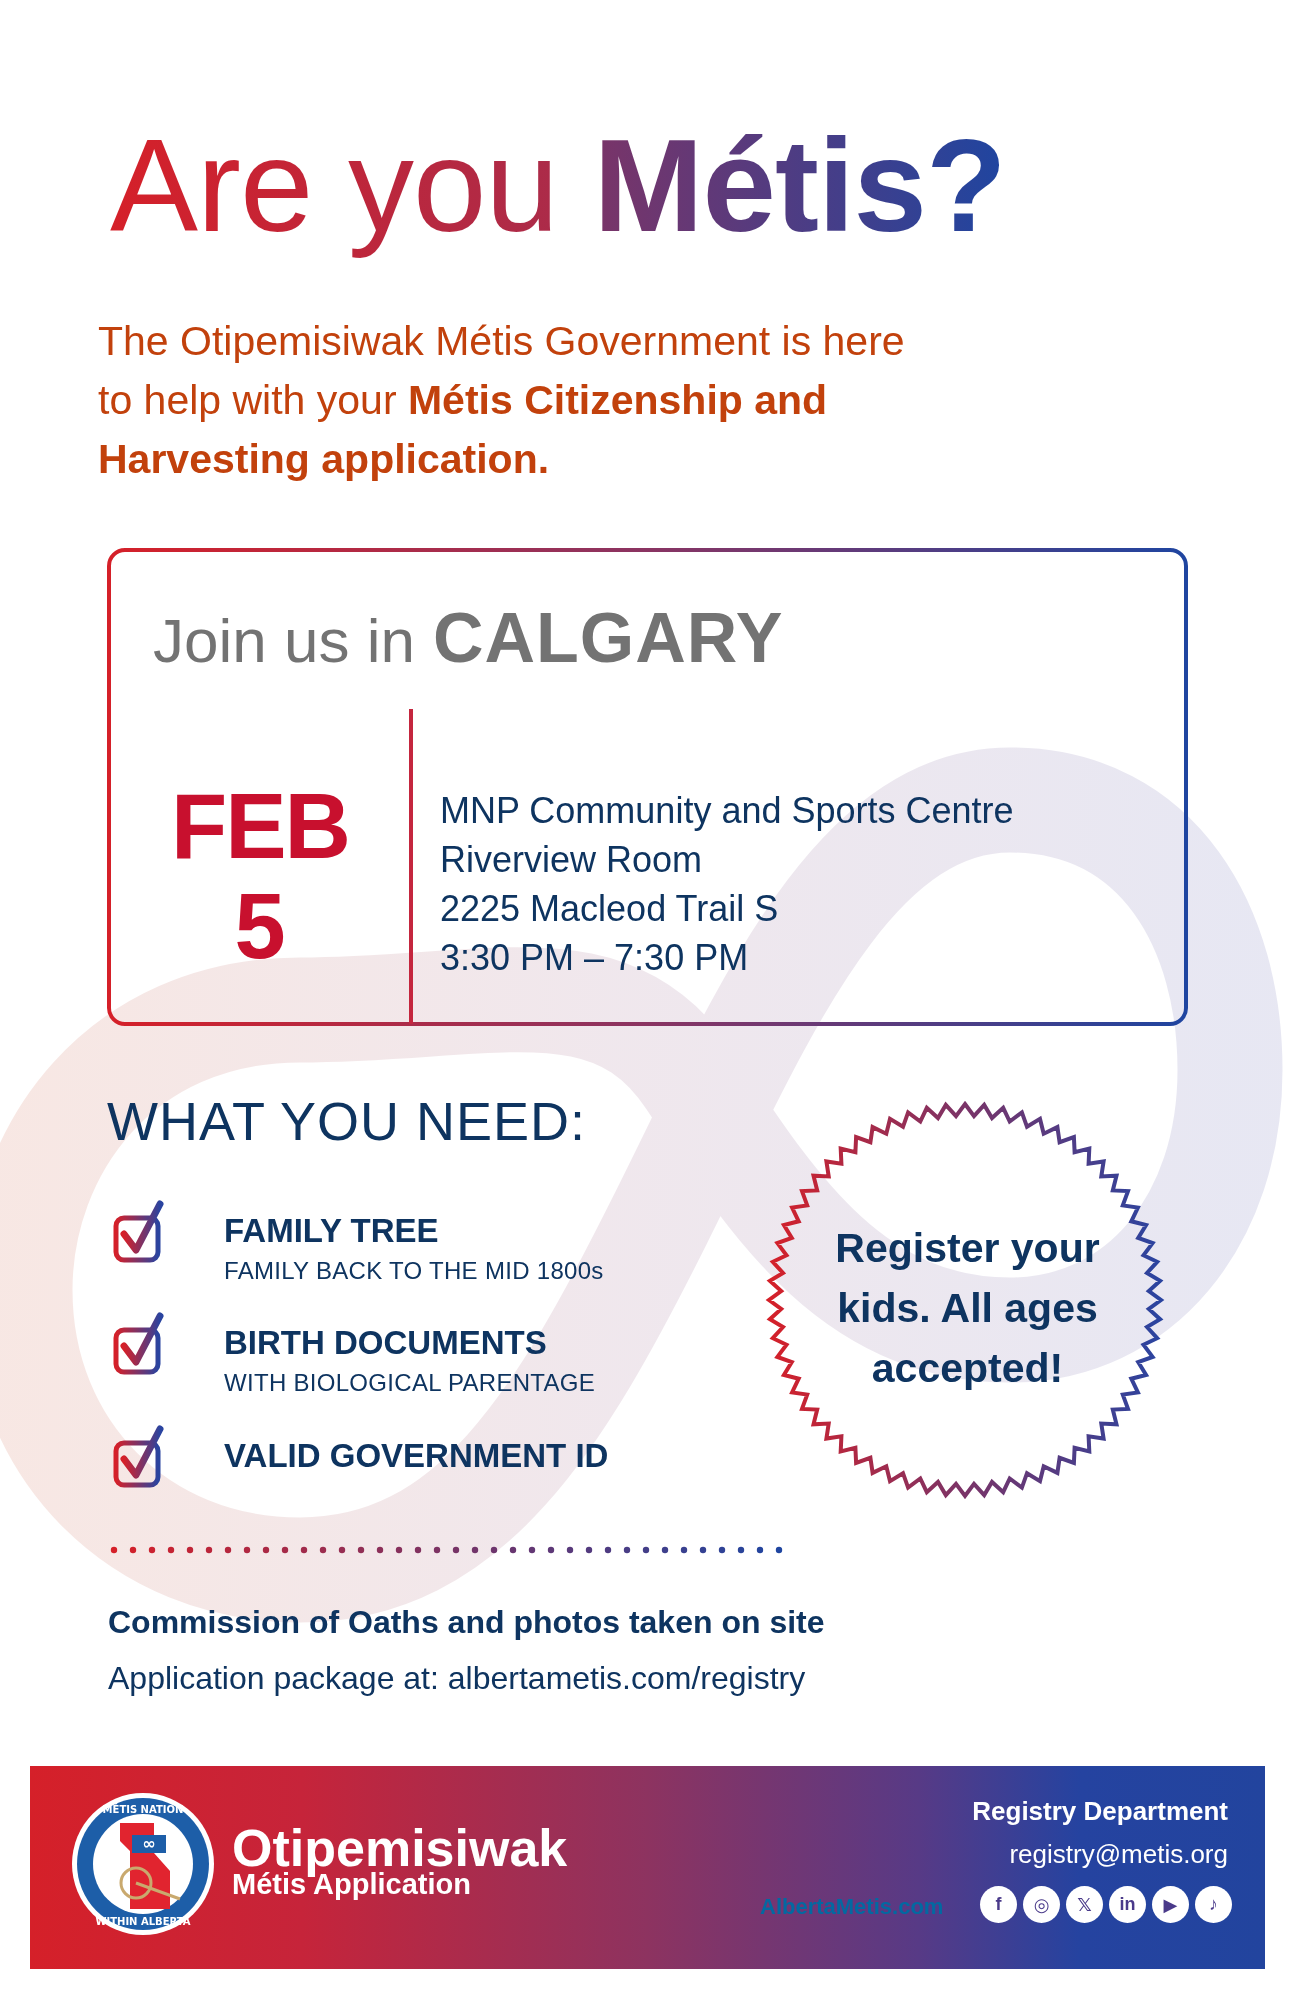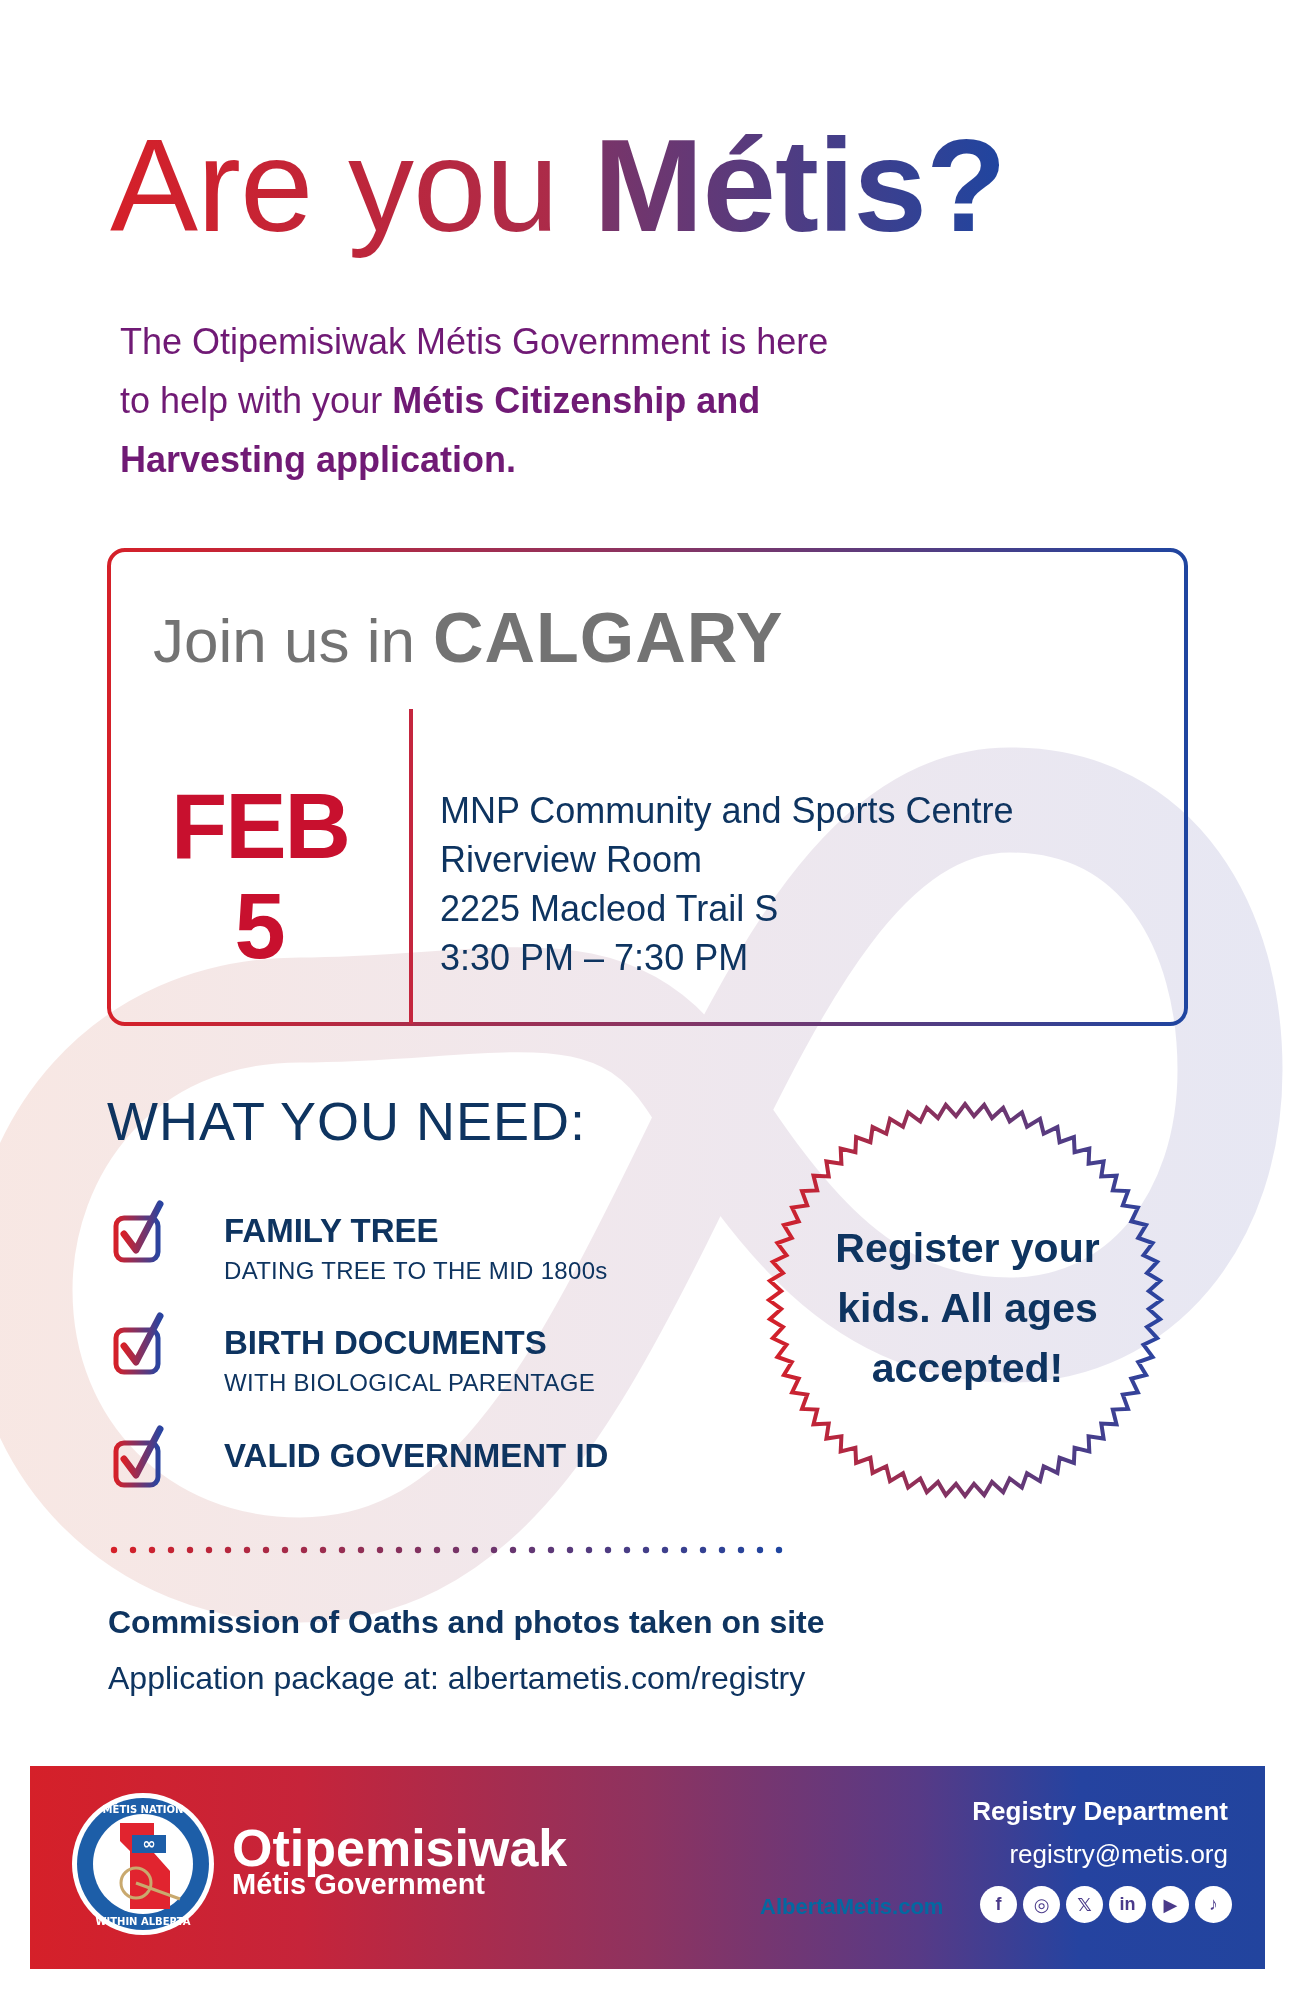--- a/index.html
+++ b/index.html
@@ -2,21 +2,21 @@
 <html><head>
 <meta charset="utf-8">
 <style>
   html,body{margin:0;padding:0;}
   body{width:1294px;height:2000px;position:relative;overflow:hidden;background:#ffffff;font-family:"Liberation Sans","DejaVu Sans",sans-serif;color:#0e3460;}
   .bg-infinity{position:absolute;left:0;top:0;width:1294px;height:2000px;z-index:0;}
   .abs{position:absolute;z-index:1;}
   .title{left:110px;top:120px;font-size:132px;line-height:1;white-space:nowrap;letter-spacing:-1px;}
   .title .light{font-weight:400;background:linear-gradient(90deg,#d52029 0%,#a82c4c 100%);-webkit-background-clip:text;background-clip:text;color:transparent;}
   .title .bold{font-weight:700;background:linear-gradient(90deg,#7a3468 0%,#1f45a0 100%);-webkit-background-clip:text;background-clip:text;color:transparent;}
-  .intro{left:120px;top:312px;width:1050px;font-size:36px;line-height:59px;color:#701a75;}
+  .intro{left:98px;top:312px;width:1050px;font-size:41px;line-height:59px;color:#c2410c;}
   .intro b{font-weight:700;}
   .join{left:153px;top:598px;font-size:62px;white-space:nowrap;color:#737373;}
   .join .city{font-weight:700;font-size:70px;margin-left:18px;letter-spacing:1px;}
   .date{left:130px;top:780px;width:260px;text-align:center;color:#c8102e;font-weight:700;line-height:1;}
   .date .mon{font-size:92px;letter-spacing:-2px;display:block;}
   .date .day{font-size:92px;display:block;margin-top:8px;}
   .venue{left:440px;top:786px;font-size:36px;line-height:49px;color:#0e3460;}
   .venue div{white-space:nowrap;}
   .need-h{left:107px;top:1090px;font-size:54px;font-weight:400;white-space:nowrap;letter-spacing:1px;}
   .checklist{left:112px;top:1200px;}
@@ -100,21 +100,21 @@
       <defs>
           <linearGradient id="cg1" x1="0" y1="0" x2="1" y2="0">
             <stop offset="0" stop-color="#d52029"></stop>
             <stop offset="1" stop-color="#2a44a0"></stop>
           </linearGradient>
         </defs>
       <rect x="4" y="18" width="42" height="42" rx="8" fill="none" stroke="url(#cg1)" stroke-width="5"></rect>
       <path d="M12 34 L24 50 L48 4" fill="none" stroke="url(#cg1)" stroke-width="7" stroke-linecap="round" stroke-linejoin="round"></path>
     </svg>
     <div class="check-title">FAMILY TREE</div>
-    <div class="check-sub">DATING TREE TO THE MID 1800s</div>
+    <div class="check-sub">FAMILY BACK TO THE MID 1800s</div>
   </div>
   <div class="check-item" style="top:112px;">
     <svg class="check-icon" viewBox="0 0 56 64">
       <defs>
           <linearGradient id="cg2" x1="0" y1="0" x2="1" y2="0">
             <stop offset="0" stop-color="#d52029"></stop>
             <stop offset="1" stop-color="#2a44a0"></stop>
           </linearGradient>
         </defs>
       <rect x="4" y="18" width="42" height="42" rx="8" fill="none" stroke="url(#cg2)" stroke-width="5"></rect>
@@ -205,21 +205,21 @@
   <path d="M50 32 L84 32 L84 62 L100 80 L100 118 L60 118 L60 60 L50 50 Z" fill="#e1242f"></path>
   <rect x="62" y="44" width="34" height="18" fill="#1d5ea8"></rect>
   <text x="79" y="58" font-size="16" fill="#fff" text-anchor="middle" font-family="DejaVu Sans, sans-serif" font-weight="700">∞</text>
   <circle cx="66" cy="92" r="15" fill="none" stroke="#c9a96e" stroke-width="3"></circle>
   <line x1="66" y1="92" x2="110" y2="108" stroke="#c9a96e" stroke-width="3"></line>
   <text x="73" y="22" font-size="10" fill="#fff" text-anchor="middle" font-family="DejaVu Sans, sans-serif" font-weight="700">MÉTIS NATION</text>
   <text x="73" y="134" font-size="10" fill="#fff" text-anchor="middle" font-family="DejaVu Sans, sans-serif" font-weight="700">WITHIN ALBERTA</text>
 </svg>
 
 <div class="abs org1">Otipemisiwak</div>
-<div class="abs org2">Métis Government</div>
+<div class="abs org2">Métis Application</div>
 <div class="abs dept">Registry Department</div>
 <div class="abs email">registry@metis.org</div>
 <div class="abs site">AlbertaMetis.com</div>
 
 <div class="abs socials">
   <div class="soc">f</div>
   <div class="soc">◎</div>
   <div class="soc">𝕏</div>
   <div class="soc">in</div>
   <div class="soc">▶</div>

